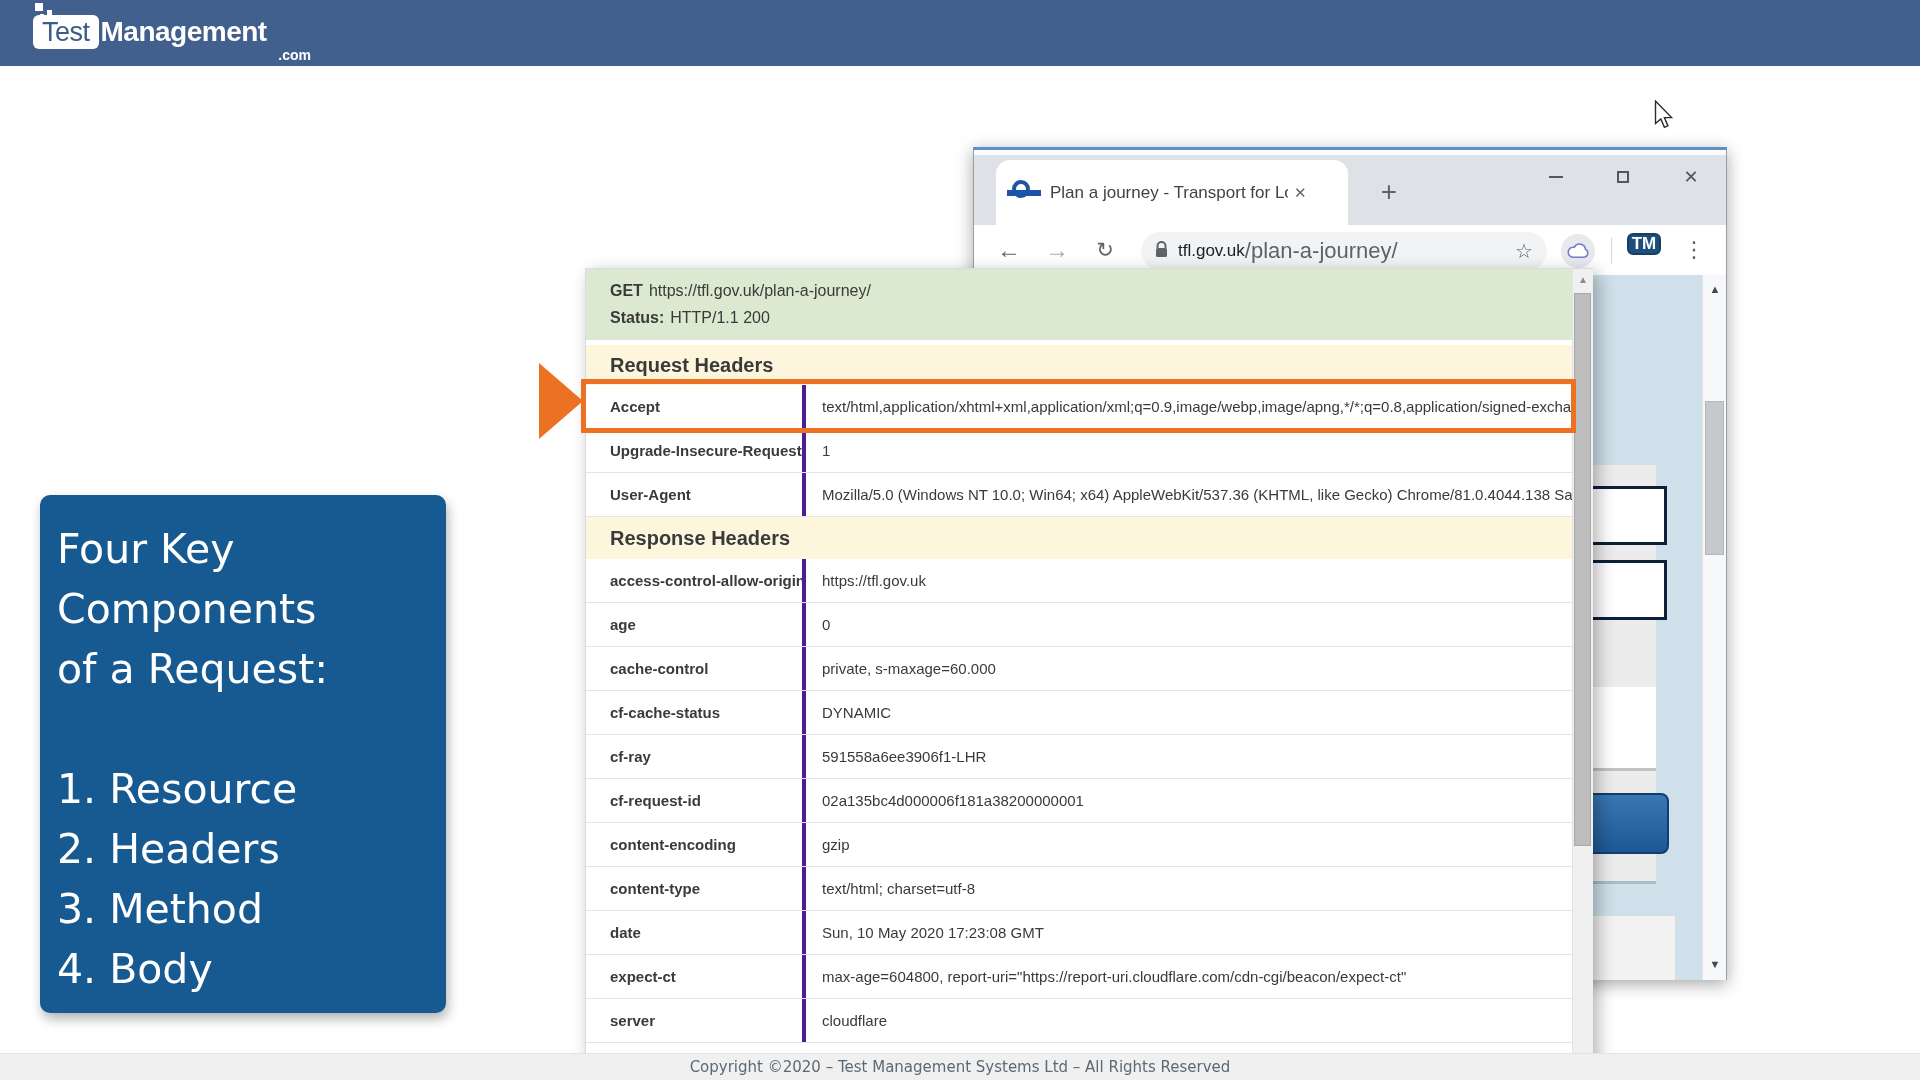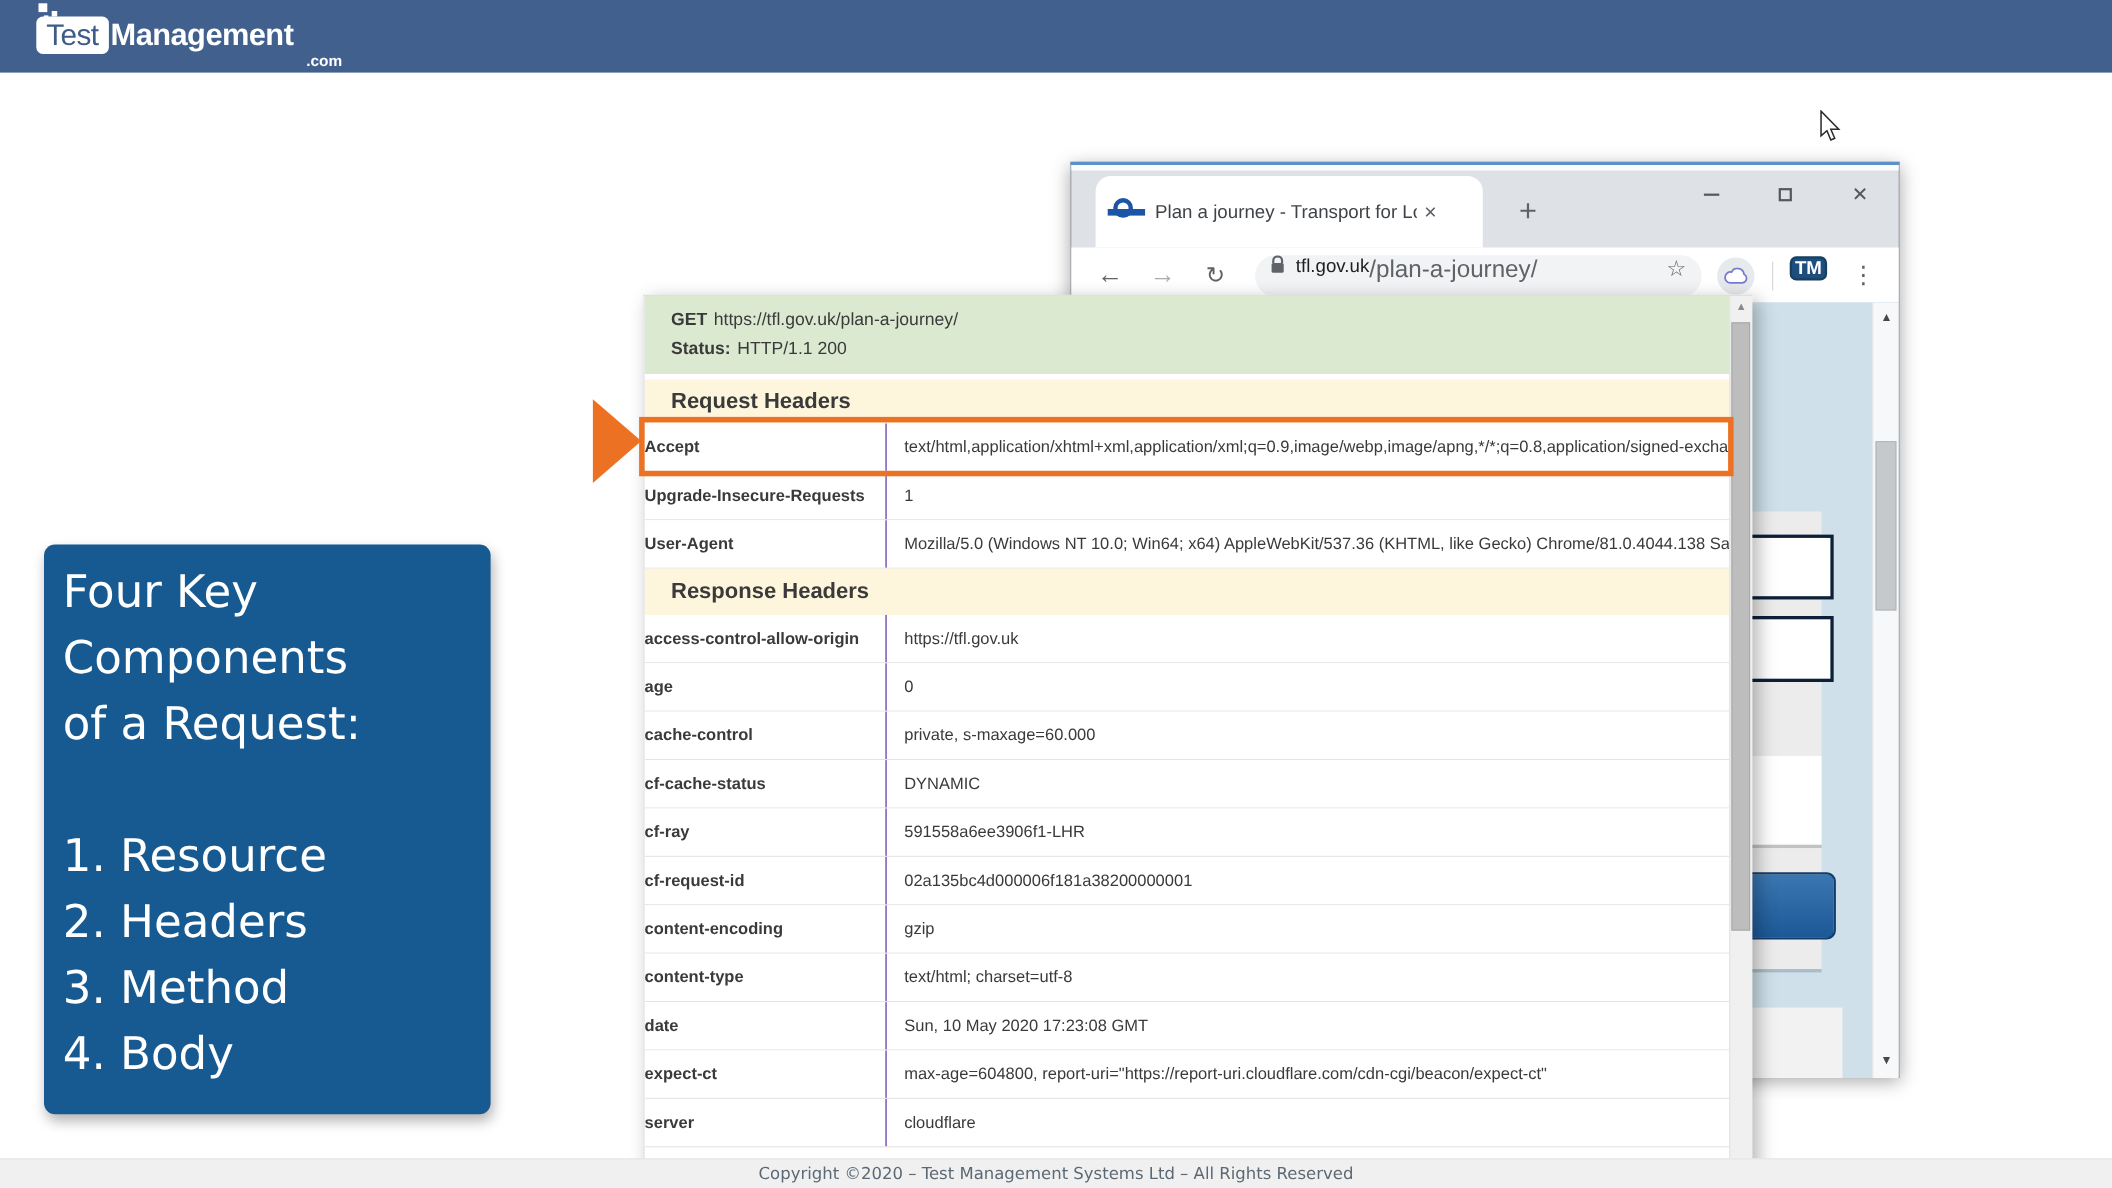--- a/index.html
+++ b/index.html
@@ -35,21 +35,21 @@
   .ctl { position:absolute; top:14px; width:30px; height:26px; display:flex; align-items:center; justify-content:center; }
   .ctl-min { left:567px; } .ctl-max { left:634px; } .ctl-close { left:702px; font-size:18px; color:#54575b; }
   .min-bar { width:14px; height:2px; background:#54575b; }
   .max-box { width:12px; height:12px; border:2px solid #54575b; }
 
   .toolbar { position:absolute; left:0; top:75px; width:752px; height:50px; background:#fff; }
   .nav-ic { position:absolute; top:0; height:50px; width:30px; display:flex; align-items:center; justify-content:center;
             font-size:24px; color:#5f6368; }
   .nav-back { left:20px; } .nav-fwd { left:68px; color:#a9adb2; } .nav-reload { left:116px; font-size:21px; }
   .url-pill { position:absolute; left:167px; top:7px; width:406px; height:38px; border-radius:19px; background:#f1f3f4;
-              display:flex; align-items:flex-start; padding:0 14px; }
+              display:flex; align-items:center; padding:0 14px; }
   .lock-icon { margin-right:10px; flex:none; }
   .url-host { font-size:17px; color:#202124; white-space:nowrap; }
   .url-path { font-size:22px; color:#5f6368; white-space:nowrap; }
   .star-icon { margin-left:auto; font-size:20px; color:#5f6368; }
   .cloud-btn { position:absolute; left:587px; top:9px; width:34px; height:34px; border-radius:50%; background:#e7eaed;
                display:flex; align-items:center; justify-content:center; }
   .tb-sep { position:absolute; left:637px; top:13px; width:1px; height:26px; background:#d5d8db; }
   .tm-icon { position:absolute; left:653px; top:8px; width:34px; height:22px; border-radius:6px; background:#1d4e7d;
              color:#fff; font-weight:700; font-size:17px; display:flex; align-items:center; justify-content:center;
              border:2px solid #16405f; }
@@ -82,34 +82,34 @@
   .ps-thumb { position:absolute; left:1px; top:24px; width:17px; height:553px; background:#bdbdbd; border:1px solid #a9a9a9; }
   .p-body { position:absolute; left:0; top:0; right:21px; }
   .sec-green { height:71px; background:#dbe9d0; padding:13px 0 0 24px; font-size:16px; }
   .req-line { margin-bottom:9px; }
   .b { font-weight:700; margin-right:6px;margin-top:24px; }
   .p-gap { height:5px; background:#fff; }
   .sec-title { background:#fdf6dc; padding-left:24px; font-weight:700; font-size:20px; }
   .sec-title.rq { height:40px; line-height:40px; }
   .sec-title.rs { height:42px; line-height:42px; }
   .hrow { display:flex; height:44px; border-bottom:1px solid #e4e4e4; background:#fff; }
-  .hname { width:220px; flex:none; display:flex; align-items:center; font-weight:700;
-           border-right:1px solid #4c1d95; white-space:nowrap; overflow:hidden; }
+  .hname { width:220px; flex:none; padding-left:24px; display:flex; align-items:center; font-weight:700;
+           border-right:4px solid #4c1d95; white-space:nowrap; overflow:hidden; }
   .hvalue { flex:1; padding-left:16px; display:flex; align-items:center; white-space:nowrap; overflow:hidden; }
   #accept-ring { position:absolute; left:581px; top:379px; width:995px; height:54px; border:5px solid #ed7123;
                  z-index:5; pointer-events:none; }
 
   
   #callout { position:absolute; left:40px; top:349px; width:499px; height:104px; background:#ed7123; z-index:4;
              display:flex; align-items:center; justify-content:center; box-shadow:0 6px 10px rgba(0,0,0,.25); }
   #callout .txt { color:#fff; font-size:43px; font-weight:700; letter-spacing:0.5px; font-family:"DejaVu Sans", sans-serif; }
   #callout-arrow { position:absolute; left:539px; top:363px; width:0; height:0; z-index:4;
                    border-top:38px solid transparent; border-bottom:38px solid transparent; border-left:44px solid #ed7123; }
   #bluebox { position:absolute; left:40px; top:495px; width:406px; height:518px; background:#175a91; border-radius:10px;
-             z-index:4; padding:13px 10px 0 17px; box-shadow:2px 6px 12px rgba(0,0,0,.3);
+             z-index:4; padding:24px 10px 0 17px; box-shadow:2px 6px 12px rgba(0,0,0,.3);
              font-family:"DejaVu Sans", sans-serif; color:#fff; font-size:41px; line-height:60px; }
   .bb-gap { height:60px; }
 
   
   #footer { position:absolute; left:0; top:1053px; width:1920px; height:27px; background:#f0f0f0; z-index:6;
             display:flex; align-items:center; justify-content:center; font-size:15px; color:#5c6974;
             font-family:"DejaVu Sans", sans-serif; border-top:1px solid #e4e4e4; }
 
   #cursor { position:absolute; left:1650px; top:100px; z-index:9; }
 </style>

